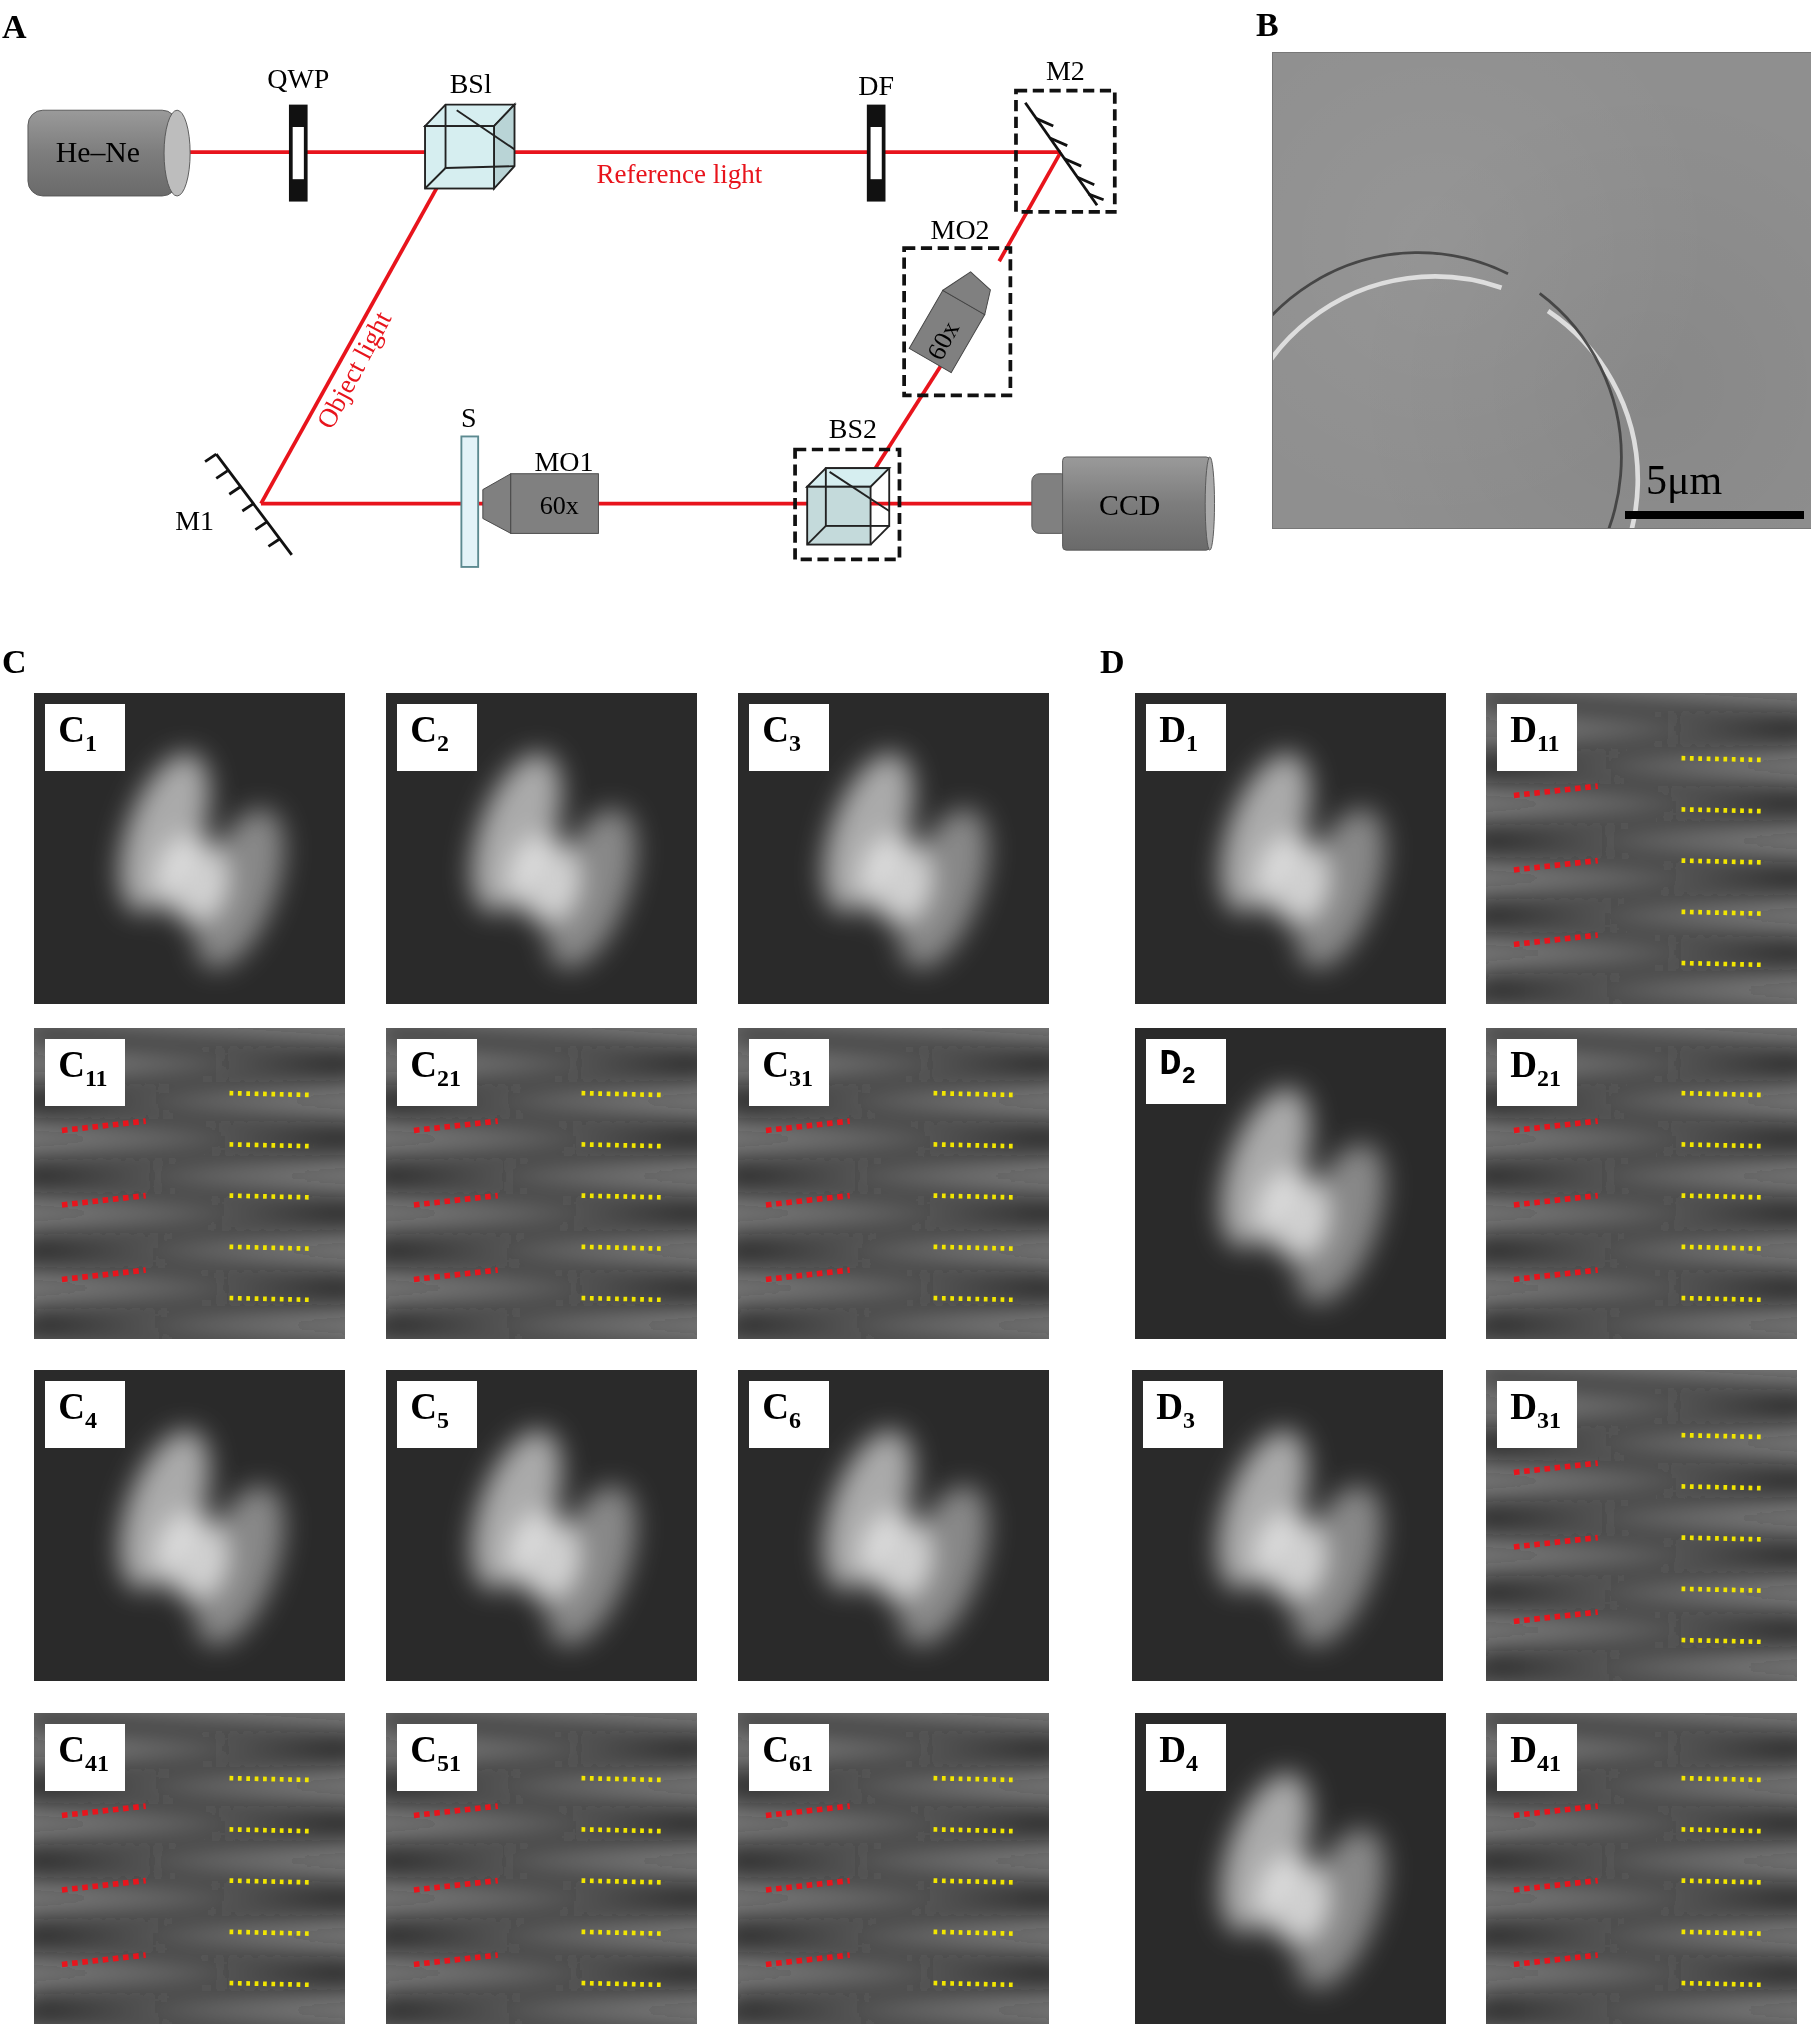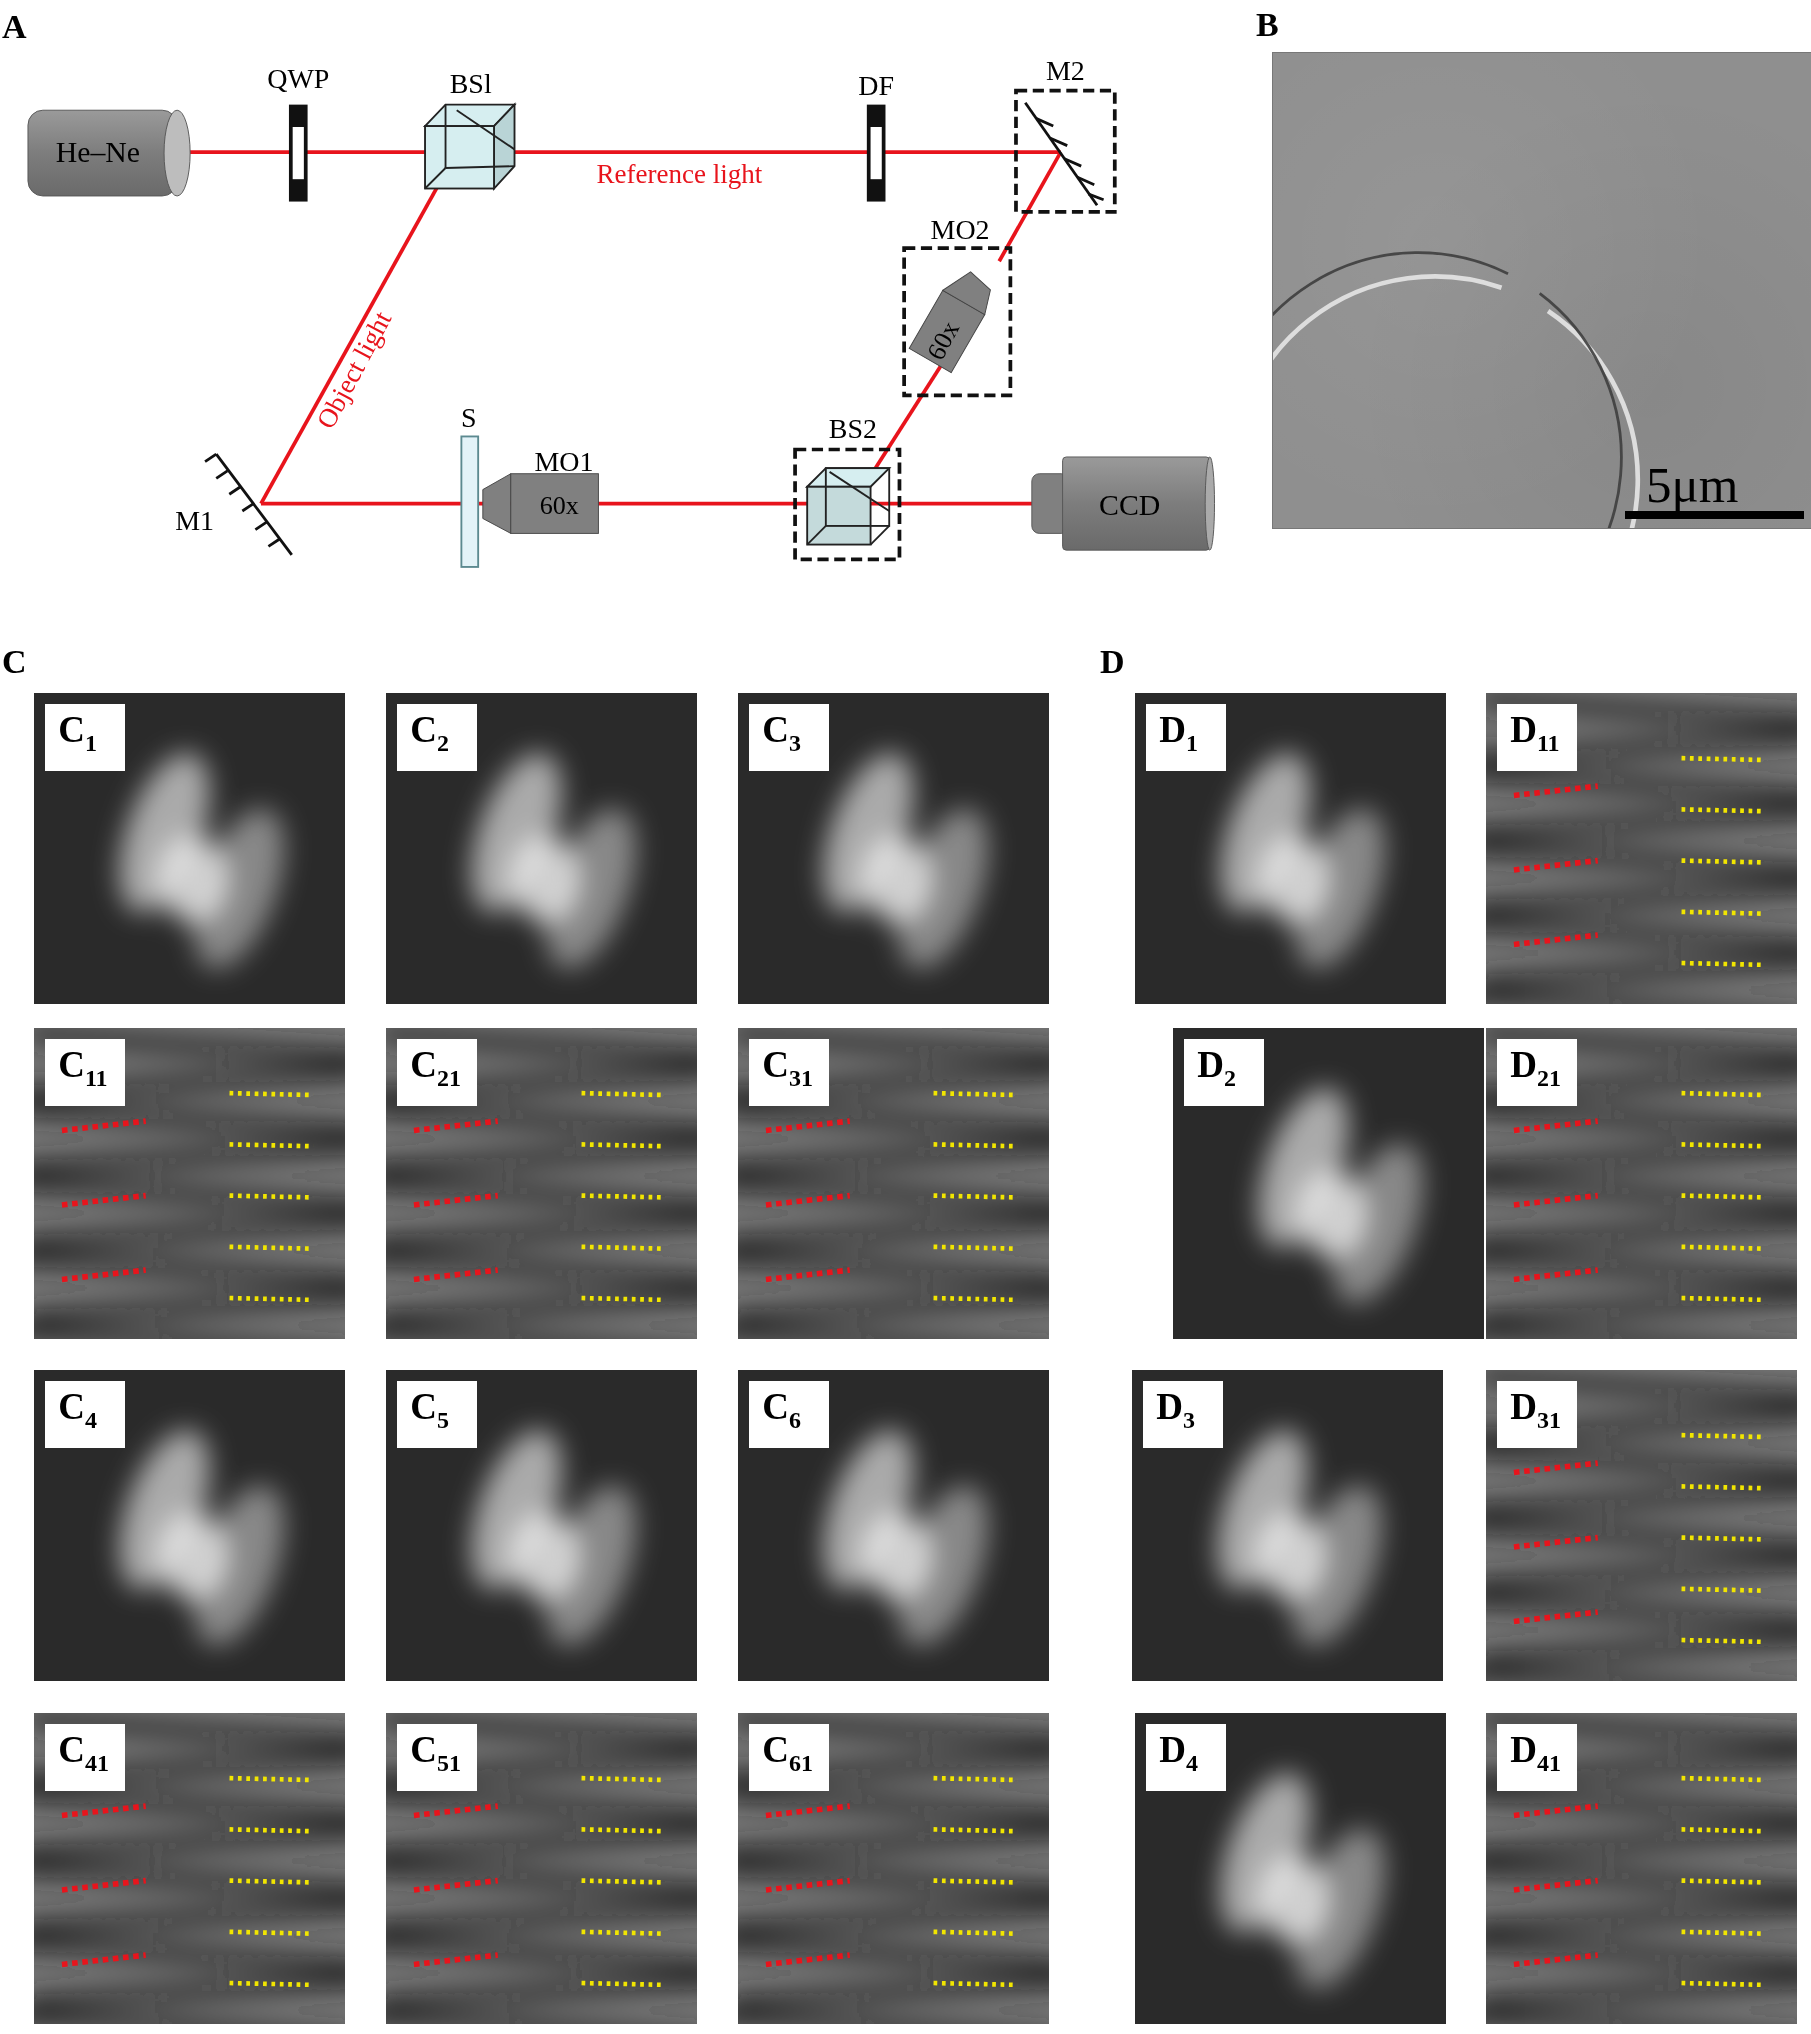--- a/index.html
+++ b/index.html
@@ -3,21 +3,21 @@
 <meta charset="utf-8">
 <style>
   html,body{margin:0;padding:0;background:#fff;}
   body{width:1811px;height:2034px;position:relative;overflow:hidden;font-family:"Liberation Serif","DejaVu Serif",serif;}
   .panel-letter{position:absolute;font-weight:bold;font-size:34px;color:#000;}
   #diagram-a{position:absolute;left:0;top:0;}
   .sem{position:absolute;left:1272px;top:52px;width:539px;height:475px;background:#8f8f8f;border:0.9px solid #777;overflow:hidden;}
   .sem .noise{position:absolute;inset:0;background:
      radial-gradient(circle at 30% 40%,rgba(255,255,255,.06),transparent 60%),
      radial-gradient(circle at 70% 70%,rgba(0,0,0,.05),transparent 60%);}
-  .scalebar-text{position:absolute;font-size:51px;color:#000;}
+  .scalebar-text{position:absolute;font-size:42px;color:#000;}
   .scalebar{position:absolute;height:8.4px;background:#000;}
   .tile{position:absolute;width:311px;height:320px;overflow:hidden;}
   .tile svg{position:absolute;left:0;top:0;}
   .tile-label{position:absolute;left:11.2px;top:11.2px;background:#fff;padding:5.6px 13px 7.5px 13px;font-weight:bold;font-size:37px;line-height:39px;color:#000;min-width:54px;}
   .tile-label sub{font-size:24px;vertical-align:-9.3px;}
 </style>
 </head>
 <body>
 
 <div class="panel-letter" style="left:1.9px;top:7.5px;">A</div>
@@ -454,21 +454,21 @@
         <line x1="30" y1="190" x2="120" y2="180" stroke="#e8141c" stroke-width="6" stroke-dasharray="6,5"></line>
         <line x1="30" y1="270" x2="120" y2="260" stroke="#e8141c" stroke-width="6" stroke-dasharray="6,5"></line>
         <line x1="210" y1="70" x2="300" y2="72" stroke="#f2e600" stroke-width="5" stroke-dasharray="4,5"></line>
         <line x1="210" y1="125" x2="300" y2="127" stroke="#f2e600" stroke-width="5" stroke-dasharray="4,5"></line>
         <line x1="210" y1="180" x2="300" y2="182" stroke="#f2e600" stroke-width="5" stroke-dasharray="4,5"></line>
         <line x1="210" y1="235" x2="300" y2="237" stroke="#f2e600" stroke-width="5" stroke-dasharray="4,5"></line>
         <line x1="210" y1="290" x2="300" y2="292" stroke="#f2e600" stroke-width="5" stroke-dasharray="4,5"></line>
       </svg>
       <div class="tile-label"><span>D</span><sub>11</sub></div>
     </div>
-    <div class="tile" style="left: 1173px; top: 1028px;">
+    <div class="tile" style="left: 1135px; top: 1028px; font-family: Liberation Mono, monospace;">
       <svg width="311" height="311" viewBox="0 0 334 334">
         <defs>
           <filter id="bgd2">
             <feGaussianBlur stdDeviation="14"></feGaussianBlur>
           </filter>
         </defs>
         <rect width="334" height="334" fill="#2a2a2a"></rect>
         <g filter="url(#bgd2)">
           <ellipse cx="140" cy="150" rx="40" ry="90" fill="#aaa" transform="rotate(20 140 150)"></ellipse>
           <ellipse cx="220" cy="210" rx="40" ry="90" fill="#888" transform="rotate(20 220 210)"></ellipse>

